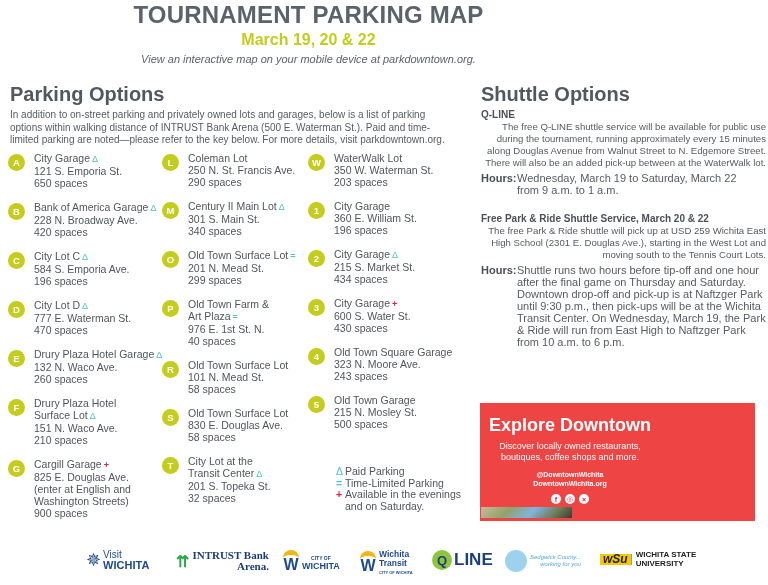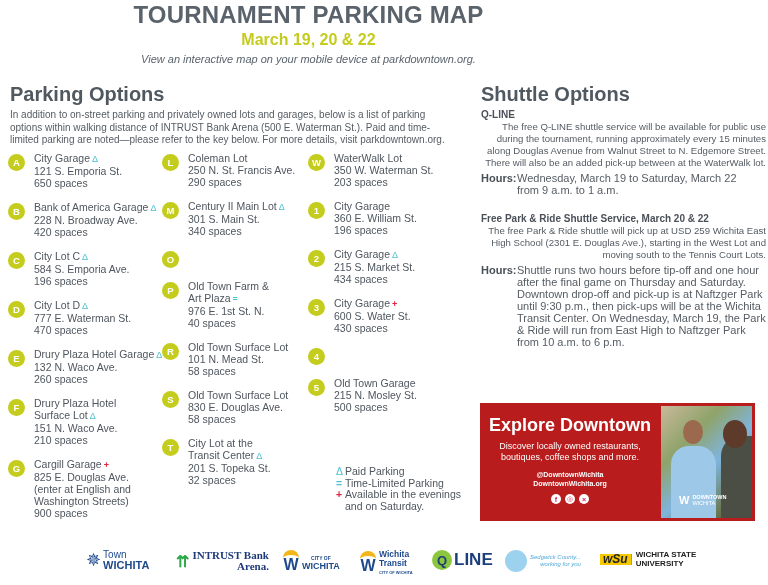--- a/index.html
+++ b/index.html
@@ -36,21 +36,21 @@
   .legend .row { display: flex; }
   .legend .g { width: 9px; flex: 0 0 9px; }
 
   .shuttle { position: absolute; left: 481px; top: 83px; width: 285px; }
   .shuttle .h { font-weight: 700; font-size: 10px; color: #4a5058; margin-top: 4px; line-height: 12px; }
   .shuttle p { font-size: 9.6px; line-height: 12px; color: #555c63; text-align: right; }
   .hours { display: flex; font-size: 11px; line-height: 12px; color: #555c63; margin-top: 3px; }
   .hours .lab { font-weight: 700; width: 36px; flex: 0 0 36px; color: #4a5058; }
   .gap { height: 13px; }
 
-  .promo { position: absolute; left: 480px; top: 403px; width: 275px; height: 118px; background: #b91c1c; display: flex; }
+  .promo { position: absolute; left: 480px; top: 403px; width: 275px; height: 118px; background: #ef4444; display: flex; flex-direction: column; }
   .promo .left { width: 180px; text-align: center; color: #fff; padding-top: 12px; }
   .promo .ptitle { font-weight: 700; font-size: 18px; line-height: 20px; }
   .promo .pdesc { font-size: 9px; line-height: 11px; margin-top: 6px; }
   .promo .psoc { font-size: 7px; font-weight: 700; line-height: 9px; margin-top: 7px; }
   .promo .icons { display: flex; justify-content: center; gap: 4px; margin-top: 6px; }
   .promo .icons span { width: 10px; height: 10px; border-radius: 50%; background: #fff; color: #e11a4a; font-size: 7px; font-weight: 700; display: flex; align-items: center; justify-content: center; }
   .promo .photo { width: 91px; height: 112px; margin: 3px 3px 3px 1px; position: relative;
       background: linear-gradient(135deg, #c9b99a 0%, #8fa36a 30%, #7fb5dd 55%, #6b7a55 80%, #3c3a32 100%); overflow: hidden; }
   .photo .person1 { position: absolute; left: 10px; top: 40px; width: 45px; height: 72px; background: #9ec8e8; border-radius: 18px 18px 0 0; }
   .photo .head1 { position: absolute; left: 22px; top: 14px; width: 20px; height: 24px; background: #9b6a4e; border-radius: 50%; }
@@ -161,20 +161,25 @@
   <div class="lot" style="margin-top:12px">
     <div class="marker">M</div>
     <div class="lot-text">
       <div><span>Century II Main Lot</span><span class="sym sym-paid">Δ</span></div>
       <div>301 S. Main St.</div>
       <div>340 spaces</div>
     </div>
   </div>
   <div class="lot" style="margin-top:12px">
     <div class="marker">O</div>
+    <div class="lot-text">
+      <div><span>Old Town Surface Lot</span><span class="sym sym-time">=</span></div>
+      <div>201 N. Mead St.</div>
+      <div>299 spaces</div>
+    </div>
   </div>
   <div class="lot" style="margin-top:12px">
     <div class="marker">P</div>
     <div class="lot-text">
       <div>Old Town Farm &amp;</div>
       <div><span>Art Plaza</span><span class="sym sym-time">=</span></div>
       <div>976 E. 1st St. N.</div>
       <div>40 spaces</div>
     </div>
   </div>
@@ -233,20 +238,25 @@
   <div class="lot" style="margin-top:12px">
     <div class="marker">3</div>
     <div class="lot-text">
       <div><span>City Garage</span><span class="sym sym-eve">+</span></div>
       <div>600 S. Water St.</div>
       <div>430 spaces</div>
     </div>
   </div>
   <div class="lot" style="margin-top:12px">
     <div class="marker">4</div>
+    <div class="lot-text">
+      <div>Old Town Square Garage</div>
+      <div>323 N. Moore Ave.</div>
+      <div>243 spaces</div>
+    </div>
   </div>
   <div class="lot" style="margin-top:12px">
     <div class="marker">5</div>
     <div class="lot-text">
       <div>Old Town Garage</div>
       <div>215 N. Mosley St.</div>
       <div>500 spaces</div>
     </div>
   </div>
 </div>
@@ -322,21 +332,21 @@
         <div style="font-weight:400">WICHITA</div>
       </div>
     </div>
   </div>
 </div>
 
 <div class="footer">
   <div class="logo visit">
     <span style="color:#1e4a8c;font-size:18px;margin-right:2px;">✵</span>
     <div>
-      <div style="font-weight:400;font-size:10px">Town</div>
+      <div style="font-weight:400;font-size:10px">Visit</div>
       <div>WICHITA</div>
     </div>
   </div>
   <div class="logo intrust">
     <span style="color:#2aa84a;font-size:16px;margin-right:3px;">⇈</span>
     <div style="text-align:right">
       <div>INTRUST Bank</div>
       <div>Arena.</div>
     </div>
   </div>

